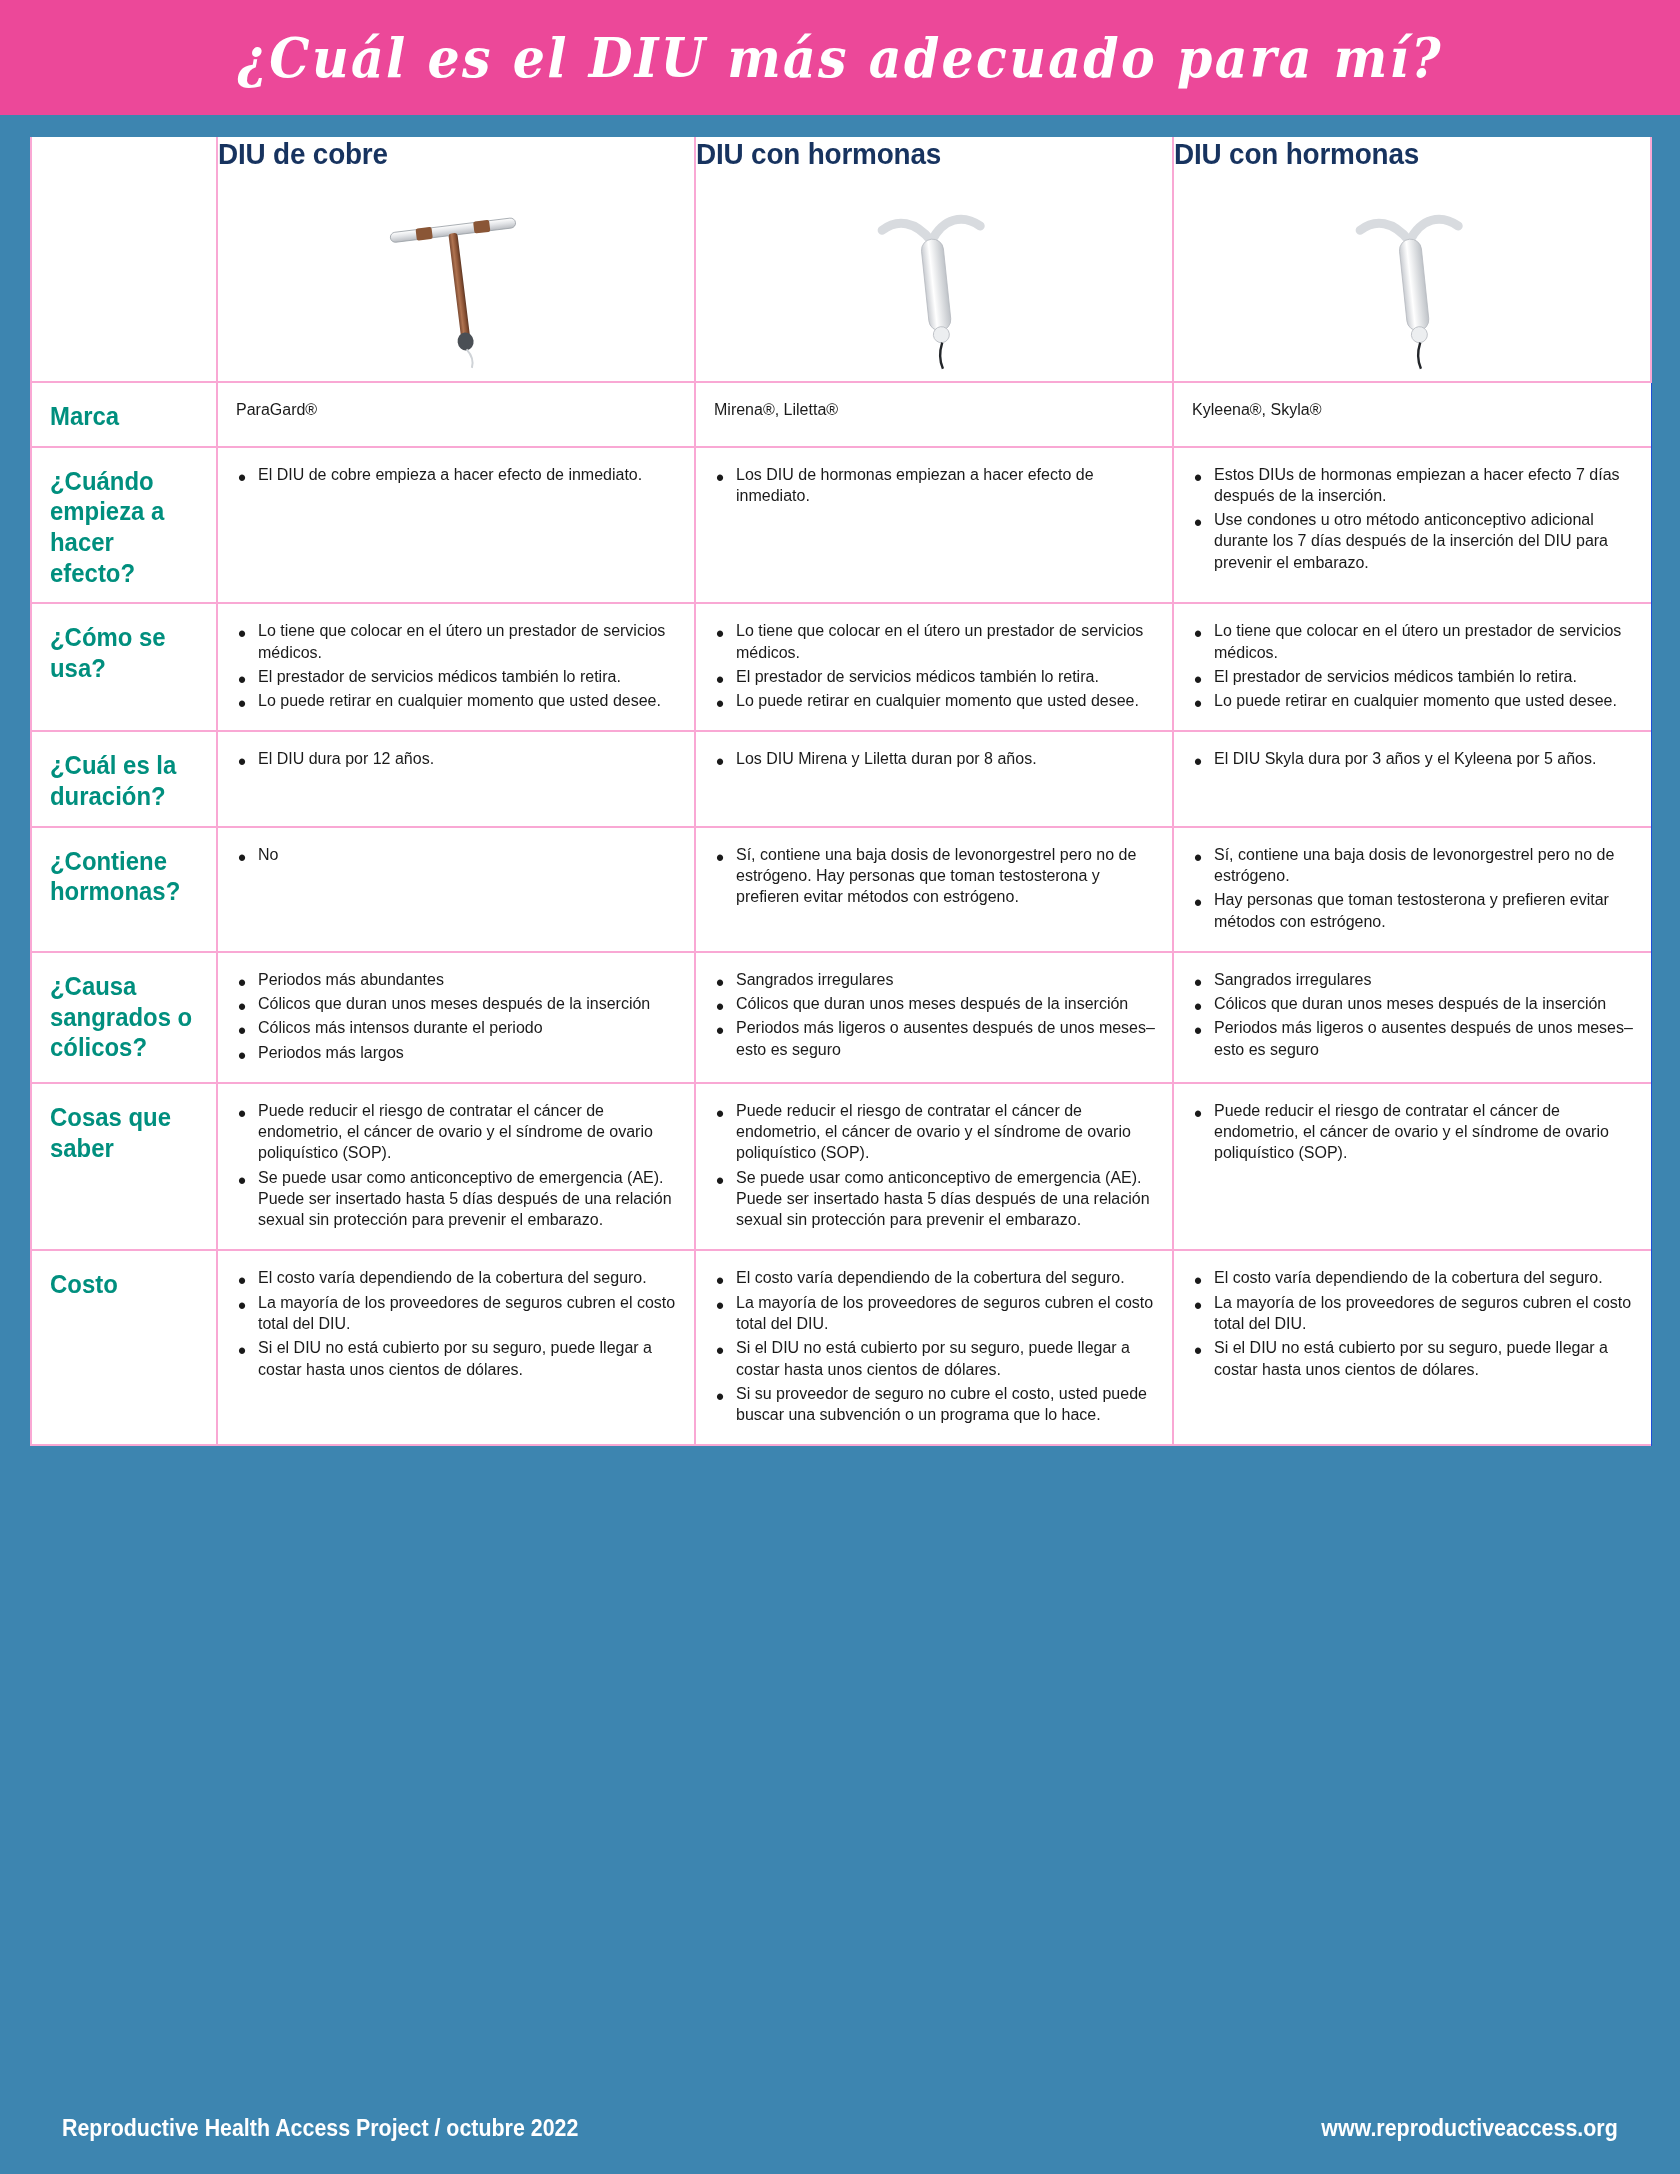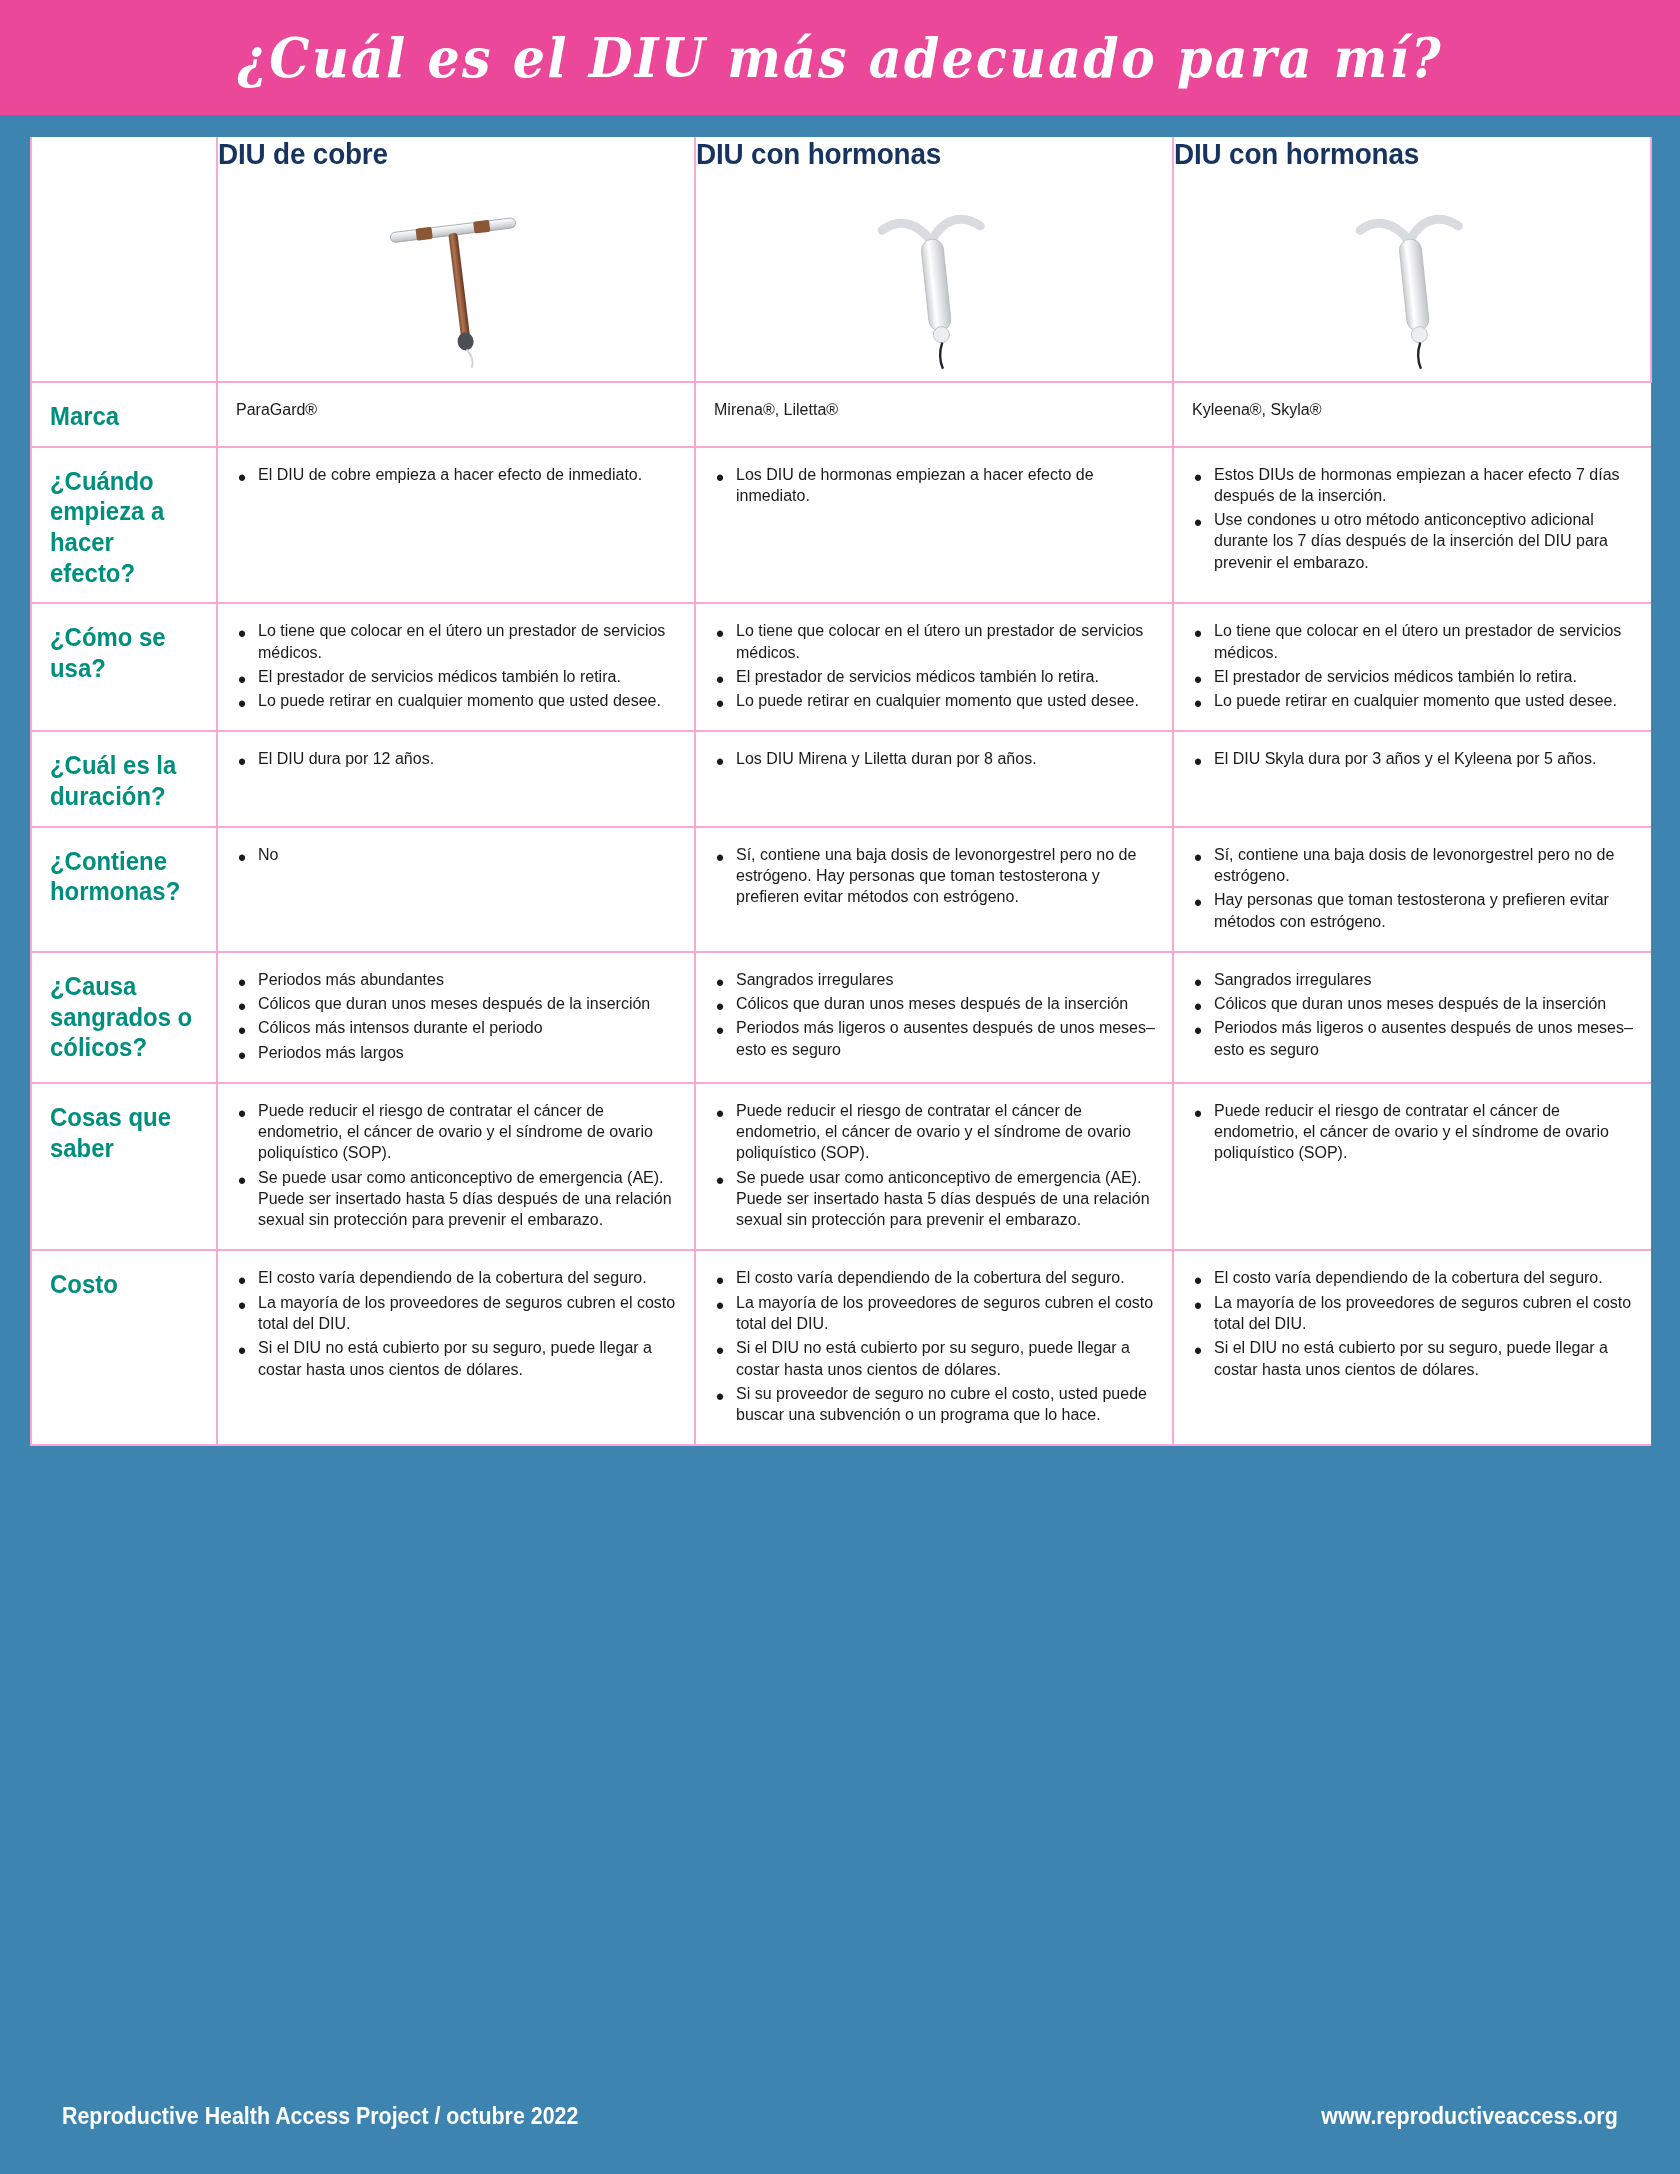--- a/index.html
+++ b/index.html
@@ -39,21 +39,21 @@
   
   .table-wrap {
     padding: 0 30px;
     margin-top: 22px;
   }
 
   table.iud {
     width: 1620px;
     border-collapse: collapse;
     table-layout: fixed;
-    background: #ef4444;
+    background: #1d4ed8;
   }
 
   table.iud col.label-col { width: 186px; }
   table.iud col.data-col  { width: 478px; }
 
   table.iud td {
     border: 2px solid #f9a8d4;
     vertical-align: top;
     background: #ffffff;
   }
@@ -134,21 +134,21 @@
   ul.bullets li.plain {
     padding-left: 0;
   }
   ul.bullets li.plain::before { content: none; }
 
   
   .footer {
     position: absolute;
     left: 0;
     right: 0;
-    bottom: 12px;
+    bottom: 0;
     height: 92px;
     background: #3d85b0;
     display: flex;
     align-items: center;
     padding: 0 62px;
     text-align: right;
   }
   .footer-left, .footer-right {
     font-size: 23px;
     font-weight: 700;

